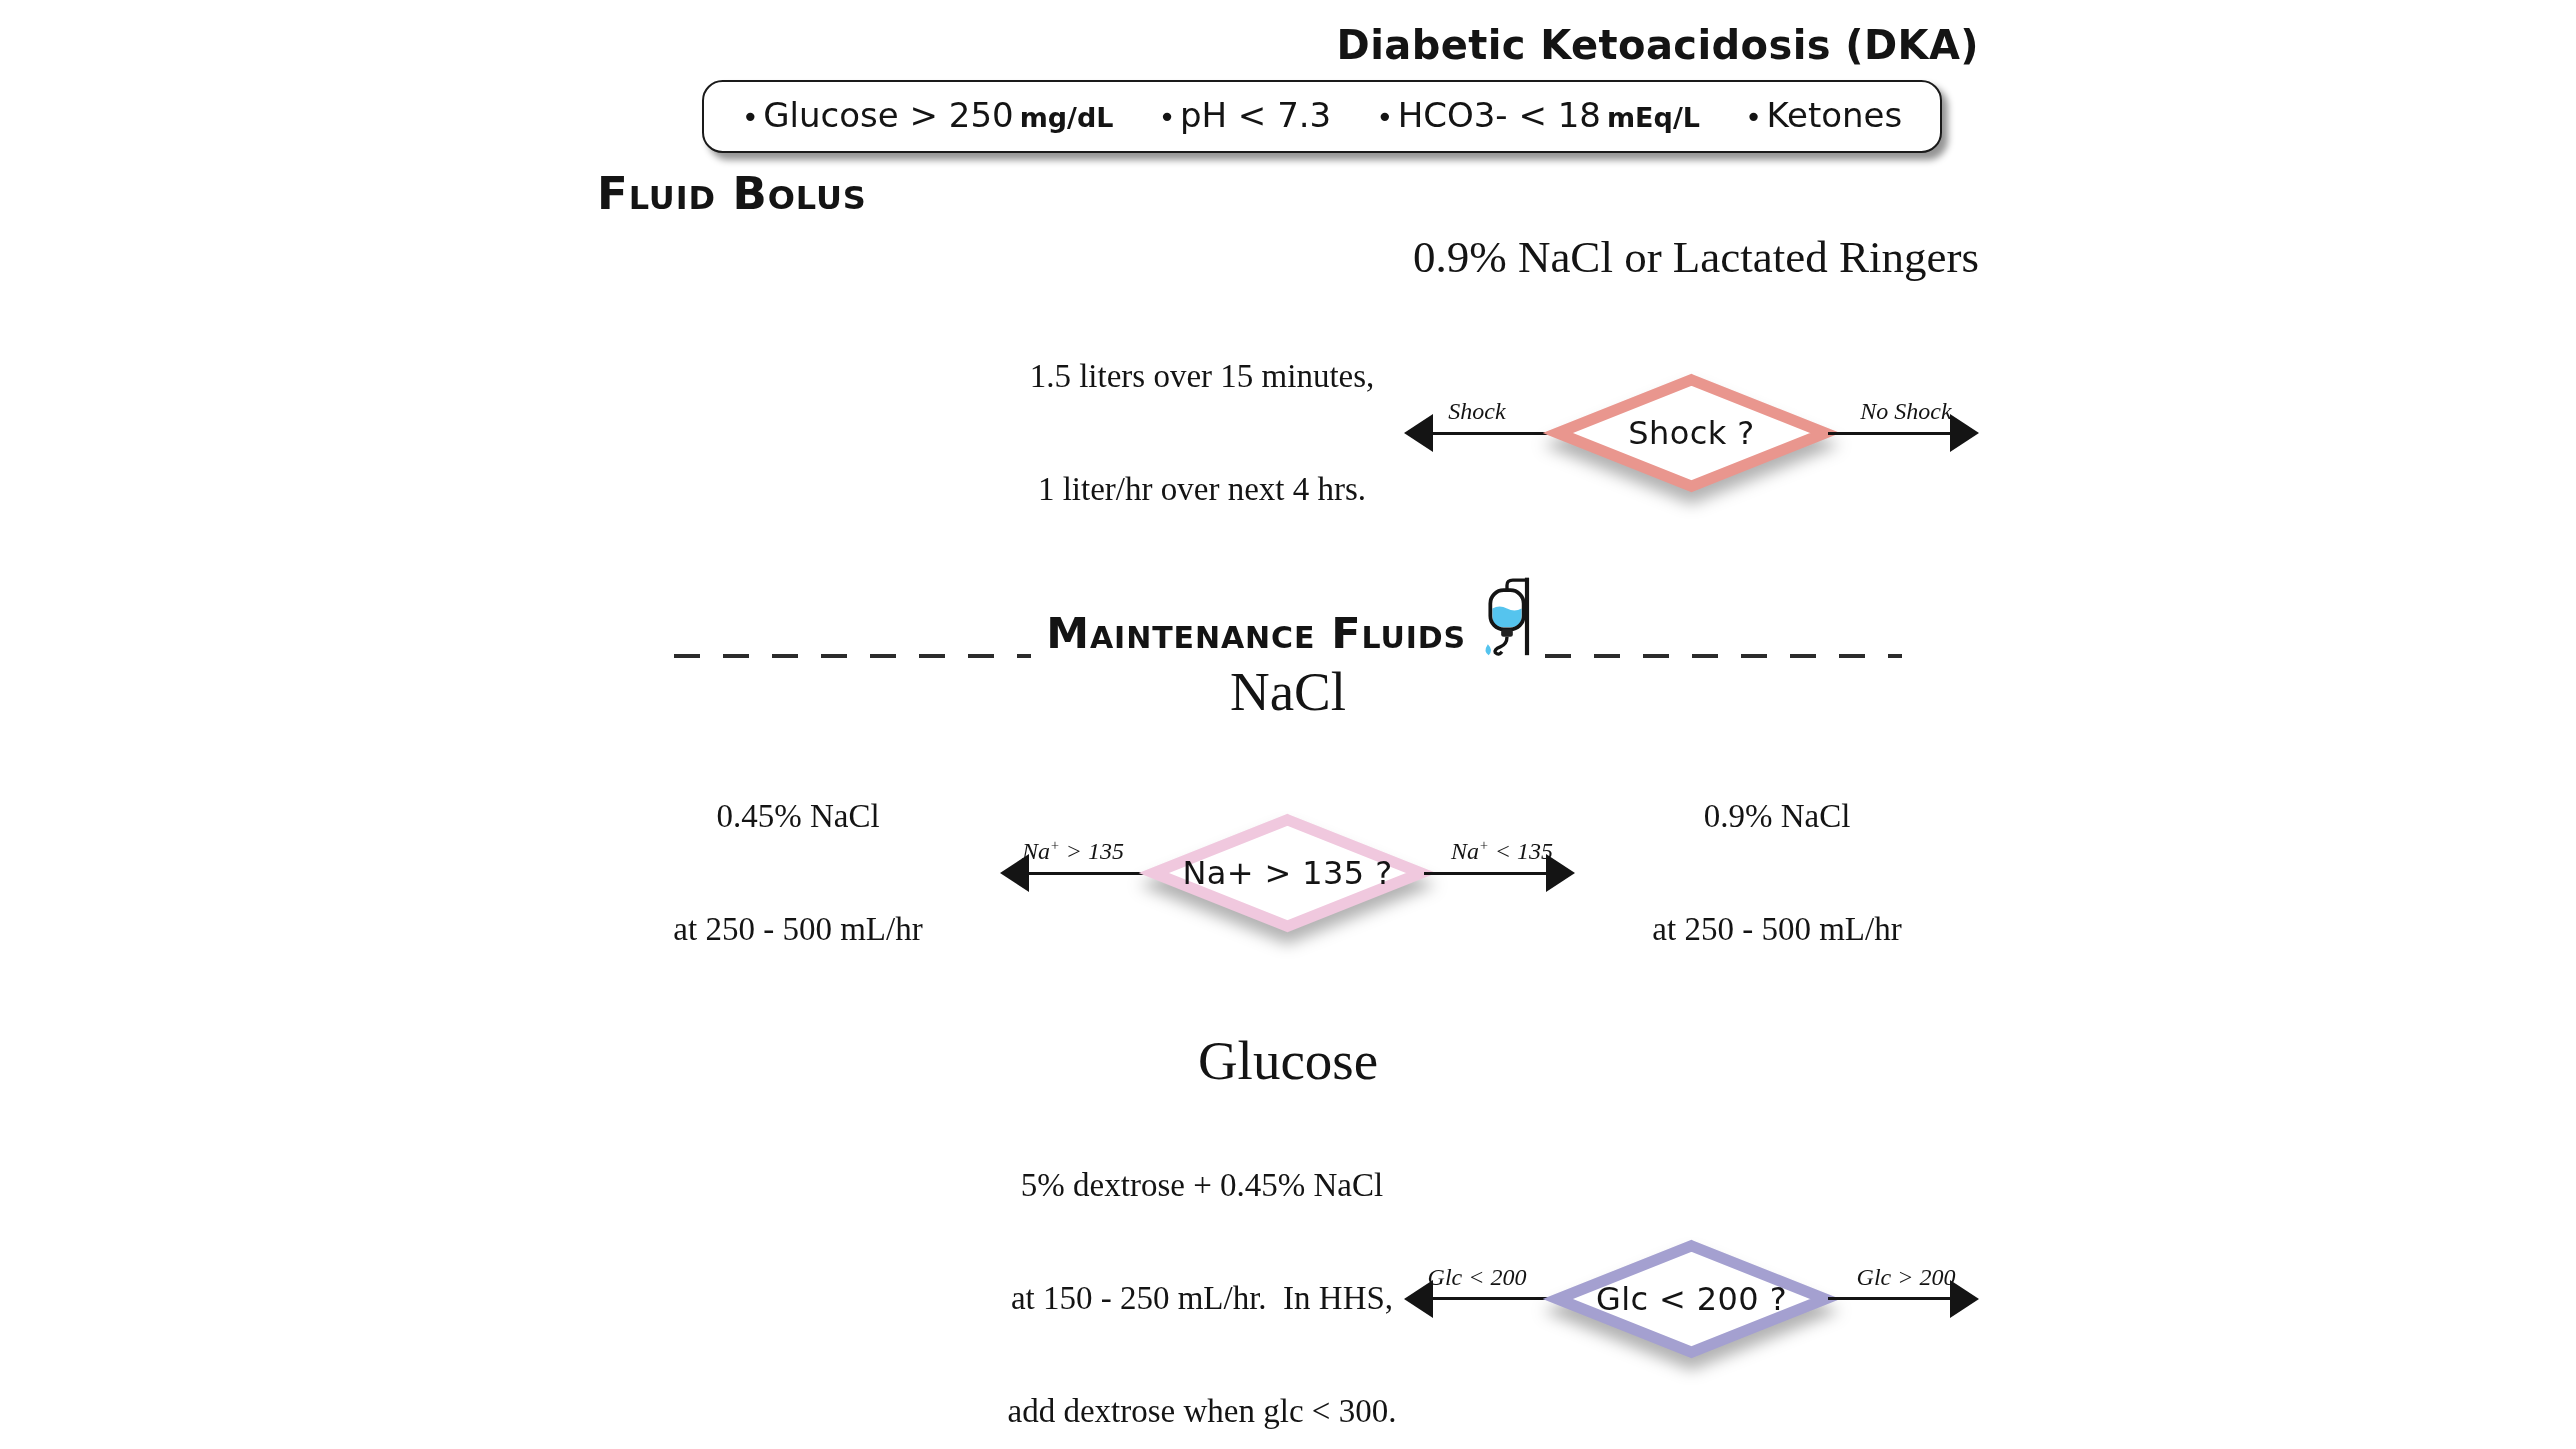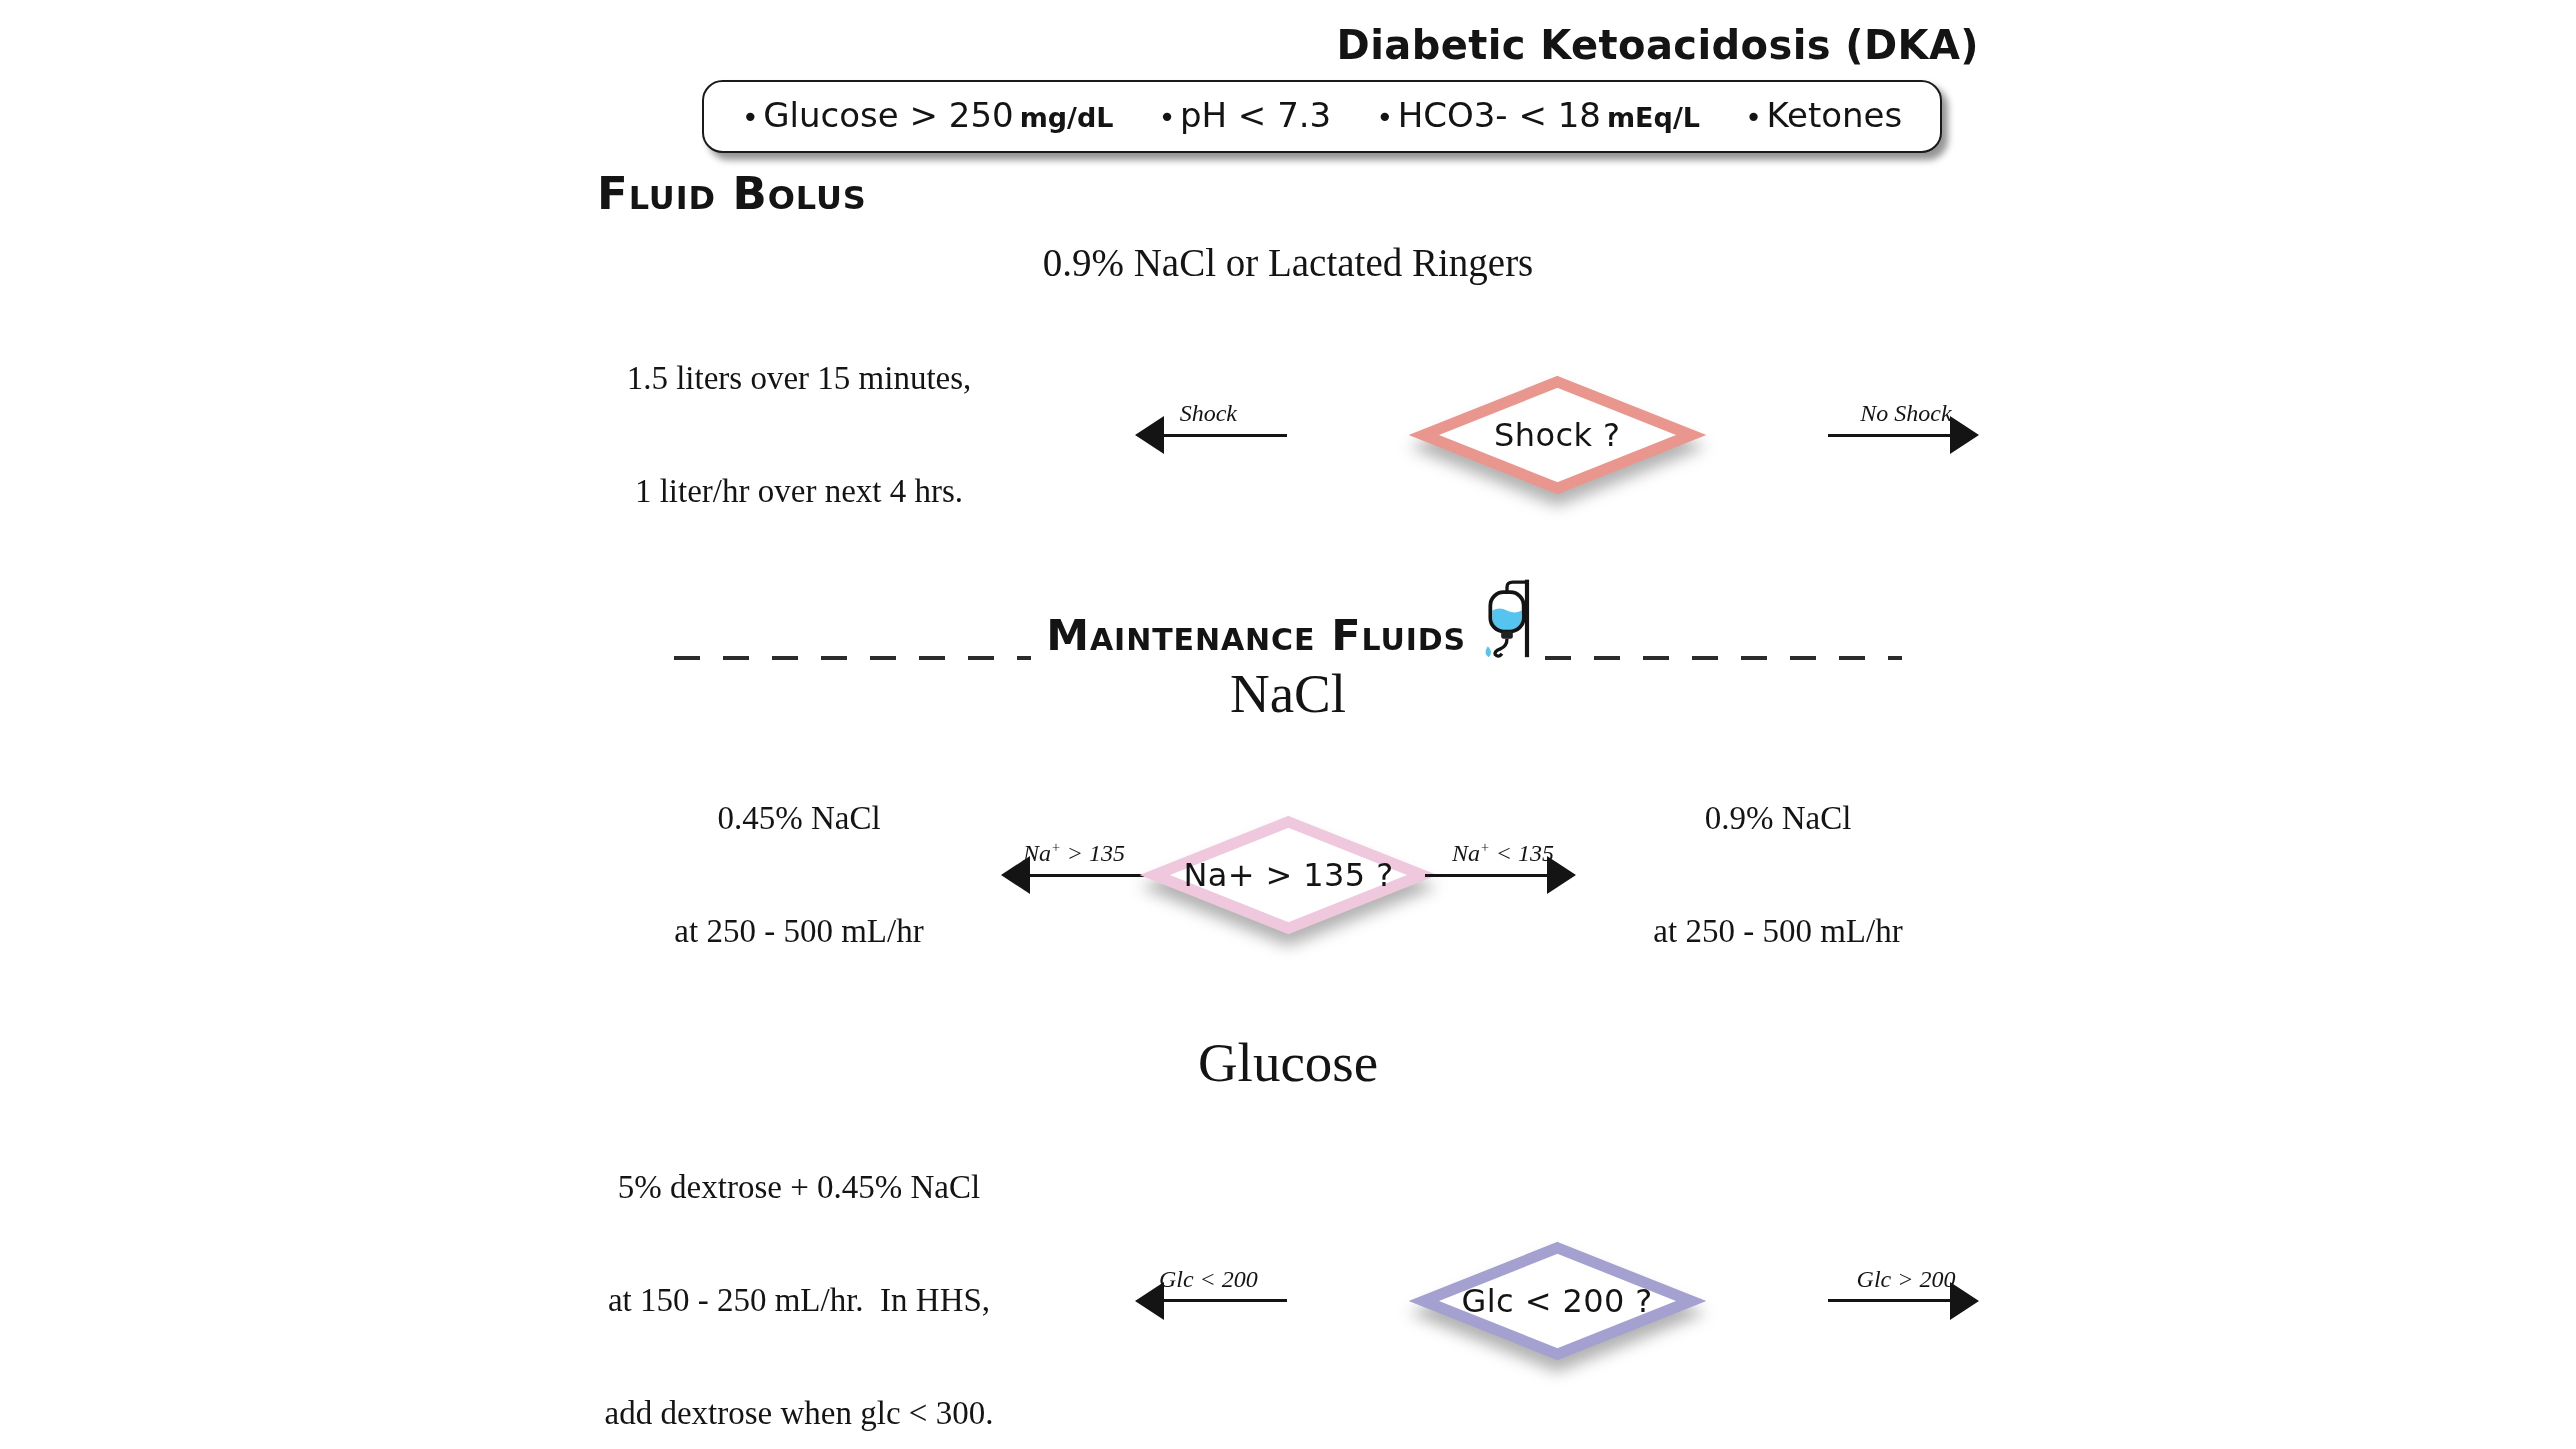--- a/index.html
+++ b/index.html
@@ -20,31 +20,31 @@
     box-shadow:6px 6.9px 7.7px rgba(0,0,0,0.42);
     transform:translateX(34px);
   }
   .crit { font-size:34px; font-weight:500; white-space:nowrap; display:flex; align-items:baseline; }
   .crit .b { font-size:29px; margin-right:4.3px; }
   .crit .u { font-size:27px; margin-left:6px; font-weight:700; }
 
   
   .sc { font-variant-caps:small-caps; font-weight:700; letter-spacing:0.9px; }
   .sc-header { margin-top:13.7px; text-align:left; font-size:45px; }
-  .subtitle { text-align:center; font-family:"Liberation Serif", serif; font-size:39px; margin-top:20px; }
+  .subtitle { text-align:right; font-family:"Liberation Serif", serif; font-size:45px; margin-top:11px; }
 
   
   .divider { display:flex; align-items:flex-end; width:1228px; margin:12px auto 2px; height:62px; }
   .dash { flex:1; height:4.3px; background:repeating-linear-gradient(90deg,#2b2b2b 0 26px, rgba(0,0,0,0) 26px 49px); }
   .dlabel { font-size:43px; margin:0 15.5px; white-space:nowrap; }
   .iv { width:55px; height:84px; margin:-12px 8.6px 0 0; flex:none; }
 
   
   .row-title { text-align:center; font-family:"Liberation Serif", serif; font-size:55px; }
-  .flow-row { display:flex; align-items:center; justify-content:space-between; }
+  .flow-row { display:flex; align-items:center; justify-content:flex-end; }
   .side {
     width:404px; flex:none; text-align:center;
     font-family:"Liberation Serif", serif; font-size:33px; line-height:1.14;
     white-space:pre-wrap;
   }
   .arrow { position:relative; width:146px; height:120px; flex:none; }
   .shaft { position:absolute; top:50%; height:3.4px; margin-top:-1.7px; background:#141414; }
   .a-left  .shaft { left:24px; right:-5.2px; }
   .a-right .shaft { left:-5.2px; right:24px; }
   .head { position:absolute; top:50%; transform:translateY(-50%); width:0; height:0;

